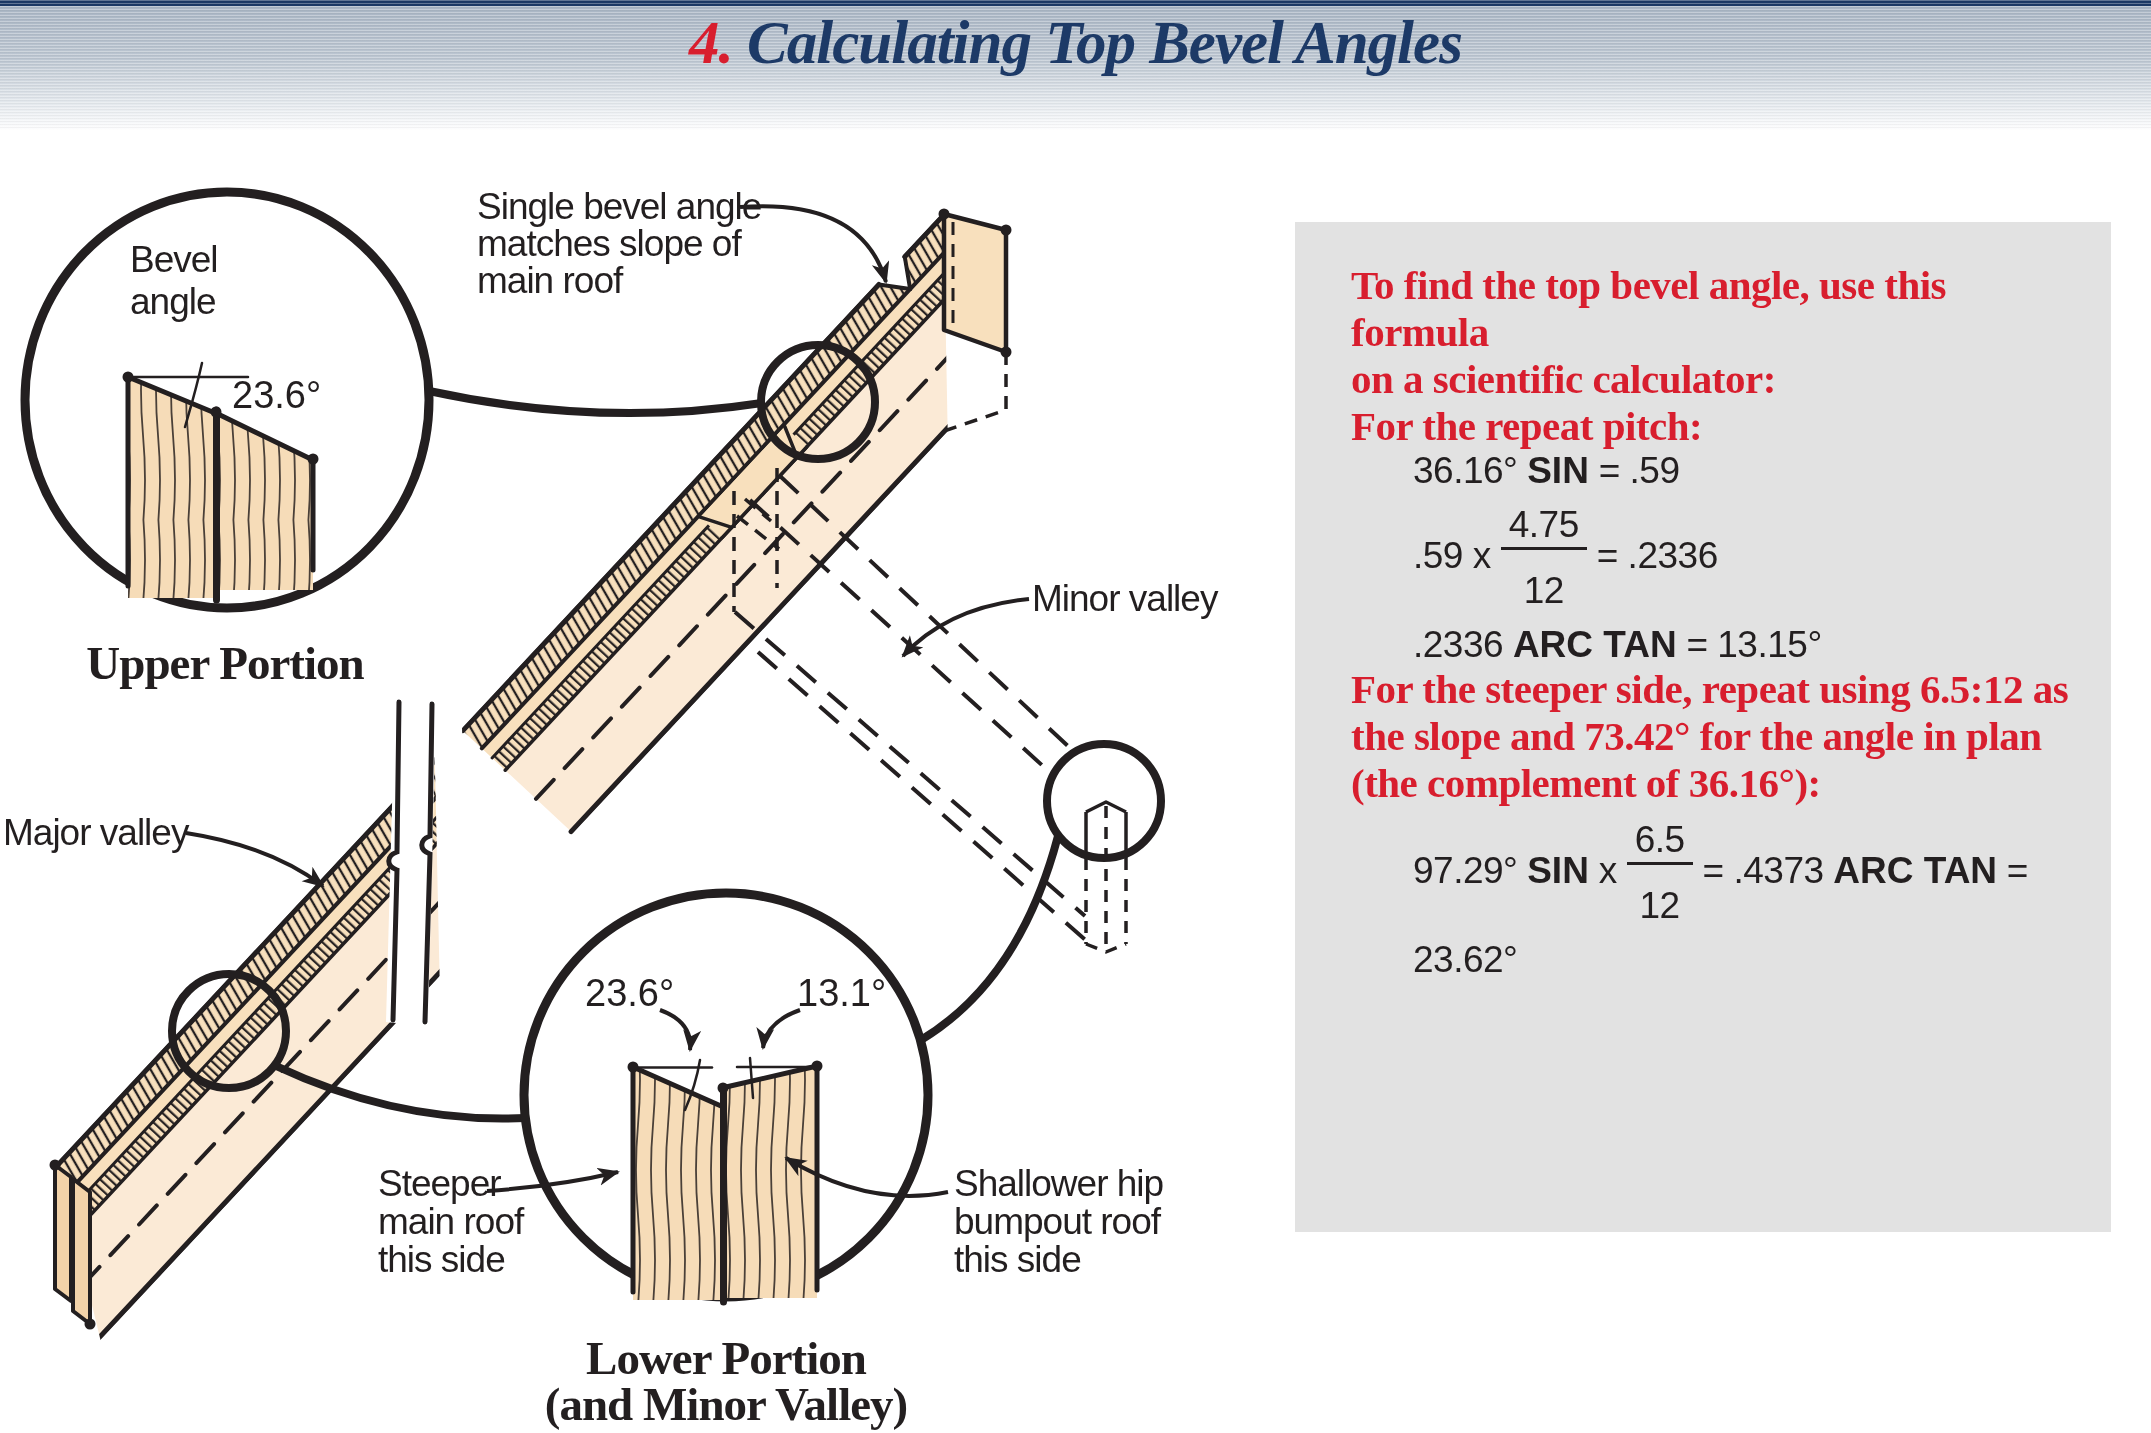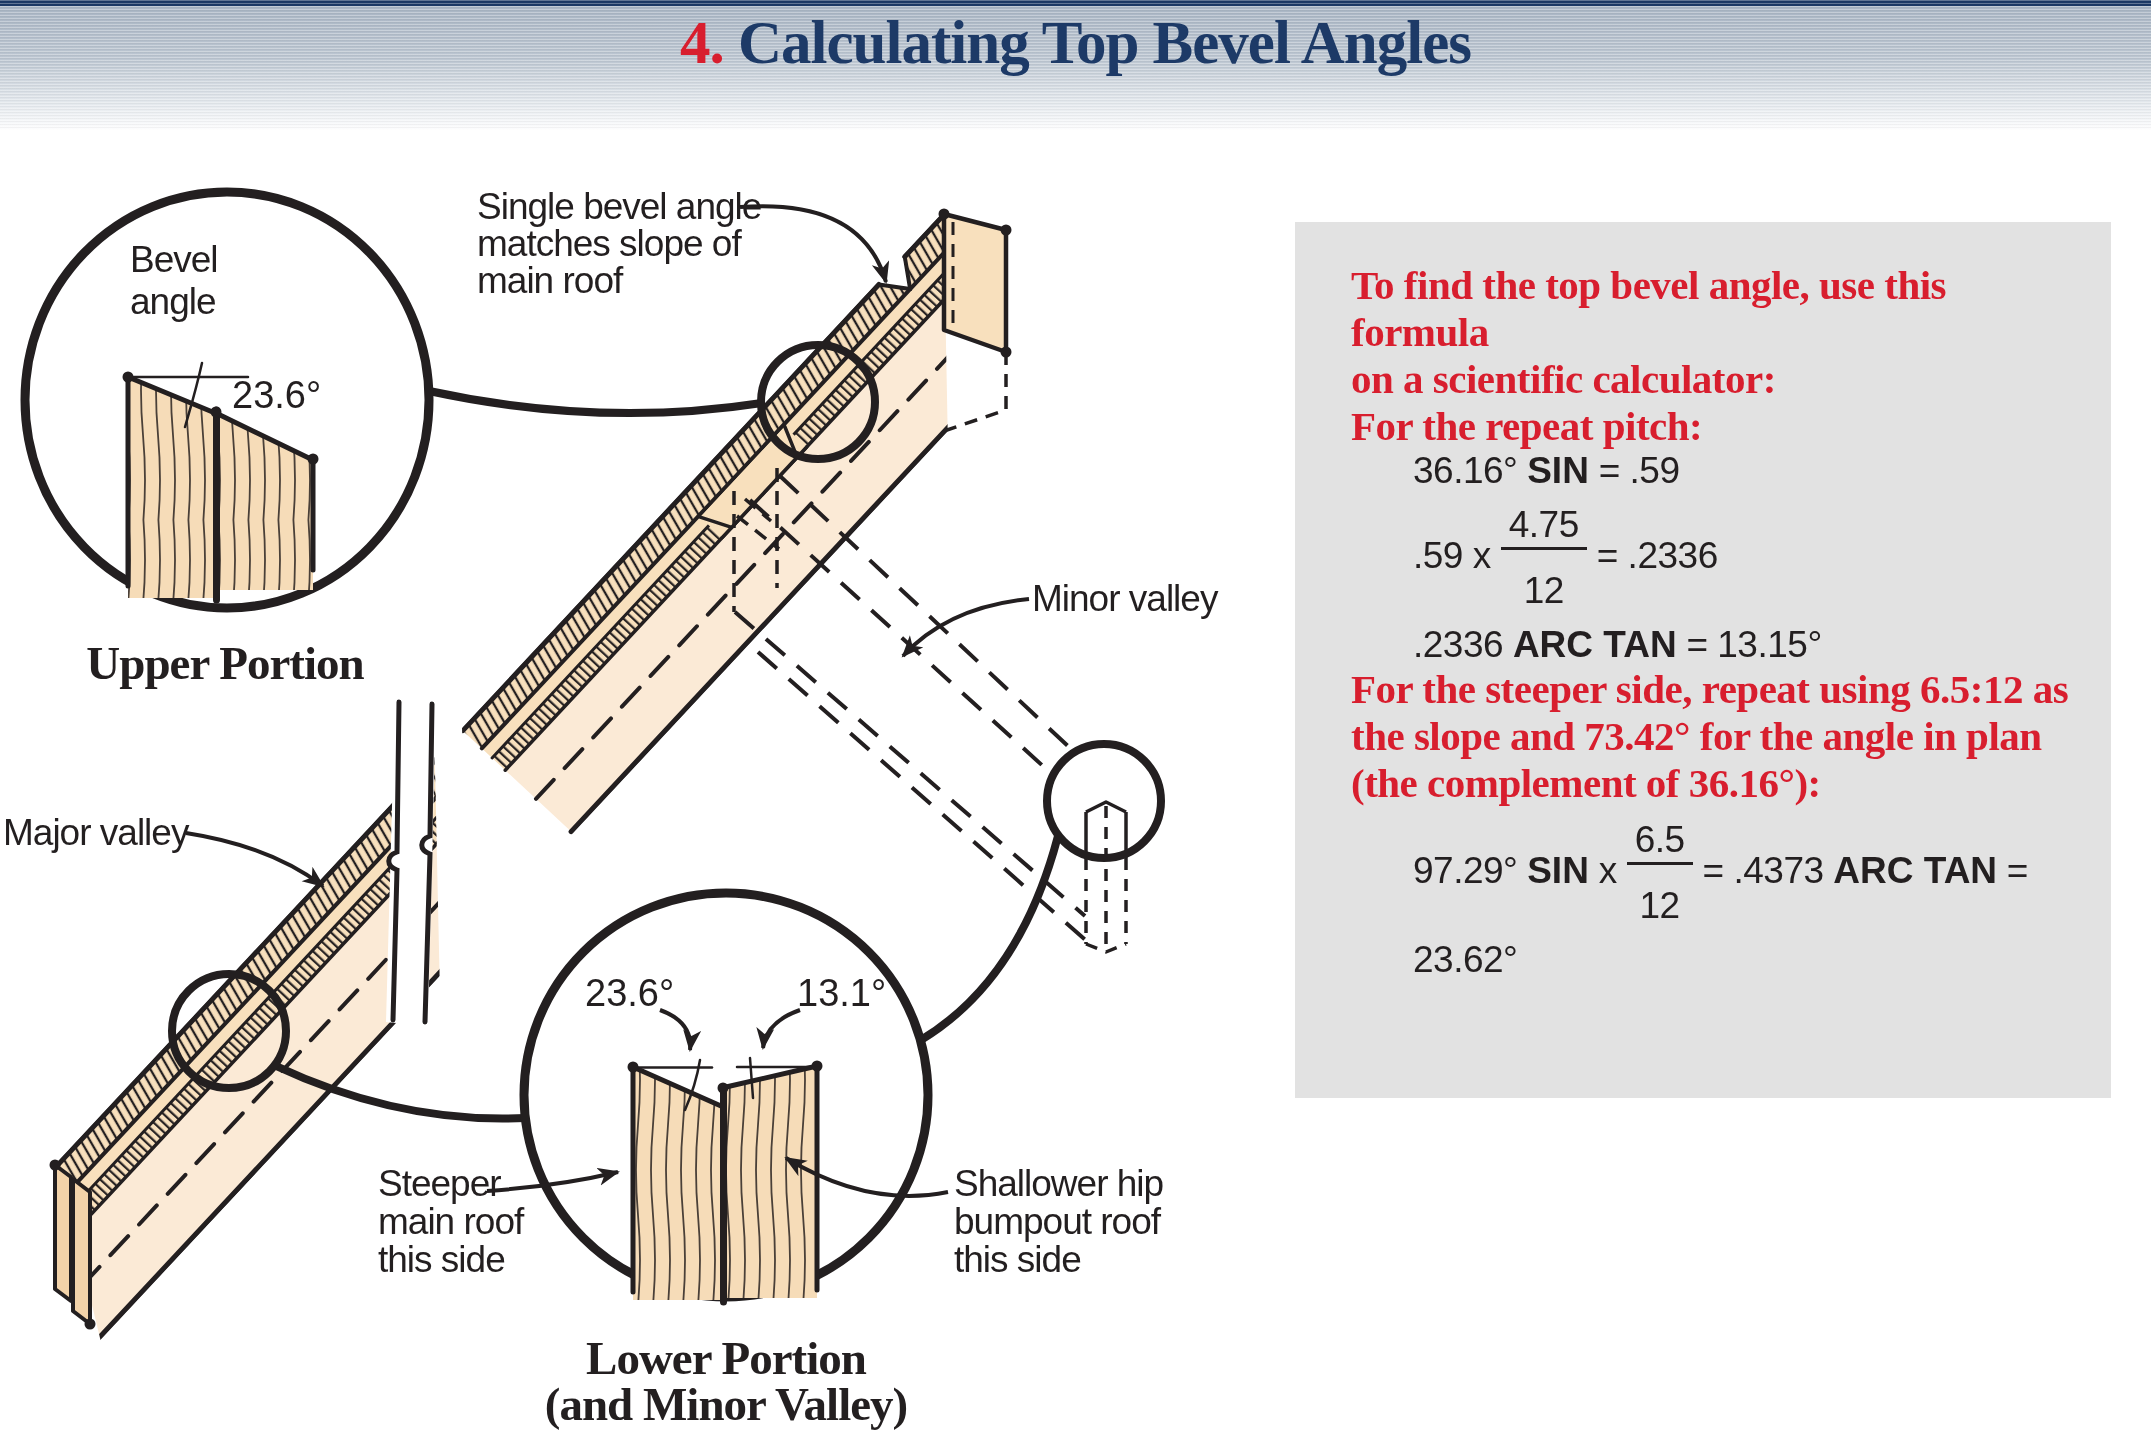--- a/index.html
+++ b/index.html
@@ -11,31 +11,32 @@
   .header{
     position:absolute;left:0;top:0;width:2151px;height:130px;
     background:
       repeating-linear-gradient(180deg, rgba(255,255,255,.30) 0 1px, rgba(0,0,0,.035) 1px 2px, rgba(255,255,255,0) 2px 3px),
       linear-gradient(180deg,#1d3a66 0,#1d3a66 6px,#a9b5c4 6px,#bcc6d1 45%,#e2e7ec 78%,#fdfdfe 100%);
   }
   .title{
     position:absolute;left:0;right:0;top:8px;text-align:center;
     font-family:"Liberation Serif",serif;font-weight:bold;font-size:61px;letter-spacing:-1px;
     margin:0;
+    font-style:italic;
   }
   .title .num{color:#D81E2E;}
   .title .txt{color:#1D3A67;}
   
   svg.diagram{position:absolute;left:0;top:0;}
   text.lbl{font-family:"Liberation Sans",sans-serif;font-size:37px;fill:#231F20;letter-spacing:-1px;}
   text.ang{font-family:"Liberation Sans",sans-serif;font-size:38px;fill:#231F20;}
   text.cap{font-family:"Liberation Serif",serif;font-weight:bold;font-size:47px;fill:#231F20;letter-spacing:-1px;}
   
   .panel{
-    position:absolute;left:1295px;top:222px;width:816px;height:876px;
+    position:absolute;left:1295px;top:222px;width:816px;height:1010px;
     background:#E2E2E2;box-sizing:border-box;padding:40px 38px 0 56px;
   }
   .panel .red{
     font-family:"Liberation Serif",serif;font-weight:bold;color:#D81E2E;
     font-size:41px;line-height:47px;margin:0;letter-spacing:-0.5px;
   }
   .panel .formula{
     font-family:"Liberation Sans",sans-serif;color:#231F20;font-size:37px;line-height:42px;
     margin:0;margin-left:62px;letter-spacing:-0.5px;
   }

